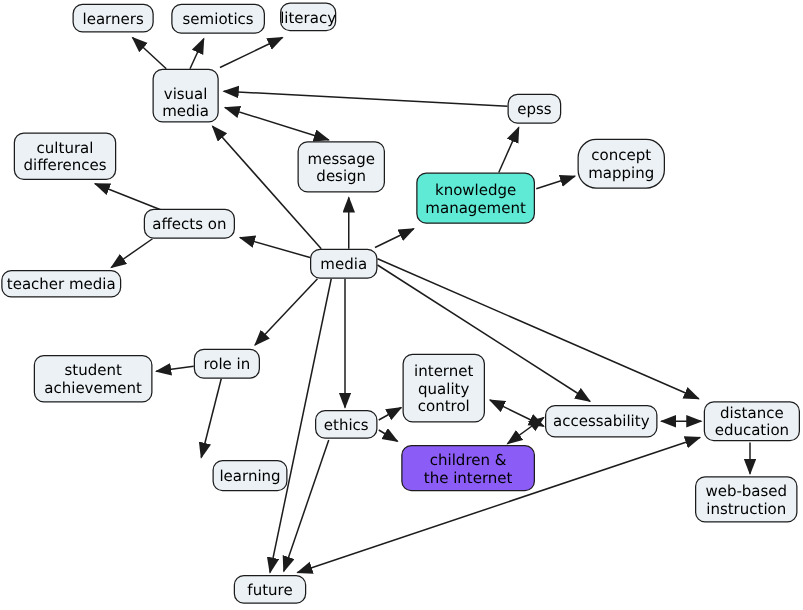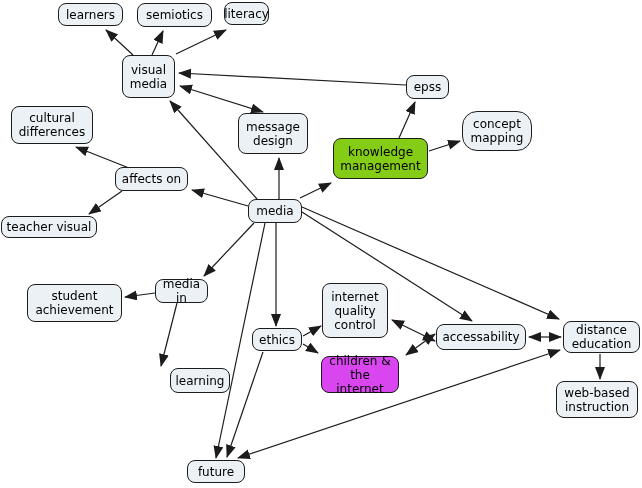--- a/index.html
+++ b/index.html
@@ -78,71 +78,71 @@
     </svg>
     <div class="node" style="left: 58px; top: 3px; width: 65px; height: 23px; background: rgb(235, 241, 244); border-color: rgb(28, 28, 28);">
       <span class="node-label">learners</span>
     </div>
     <div class="node" style="left: 137px; top: 3px; width: 75px; height: 24px; background: rgb(235, 241, 244); border-color: rgb(28, 28, 28);">
       <span class="node-label">semiotics</span>
     </div>
     <div class="node" style="left: 224px; top: 2px; width: 45px; height: 23px; background: rgb(235, 241, 244); border-color: rgb(28, 28, 28);">
       <span class="node-label">literacy</span>
     </div>
-    <div class="node" style="left: 122px; top: 55px; width: 53px; height: 43px; background: rgb(235, 241, 244); border-color: rgb(28, 28, 28);">
+    <div class="node" style="left: 122px; top: 55px; width: 53px; height: 43px; background: rgb(235, 241, 244); border-color: rgb(28, 28, 28); align-items: flex-end;">
       <span class="node-label">visual
 media</span>
     </div>
     <div class="node" style="left: 406px; top: 75px; width: 43px; height: 24px; background: rgb(235, 241, 244); border-color: rgb(28, 28, 28);">
       <span class="node-label">epss</span>
     </div>
     <div class="node" style="left: 11px; top: 106px; width: 82px; height: 38px; background: rgb(235, 241, 244); border-color: rgb(28, 28, 28);">
       <span class="node-label">cultural
 differences</span>
     </div>
     <div class="node" style="left: 238px; top: 113px; width: 70px; height: 41px; background: rgb(235, 241, 244); border-color: rgb(28, 28, 28);">
       <span class="node-label">message
 design</span>
     </div>
-    <div class="node" style="left: 333px; top: 138px; width: 95px; height: 41px; background: #84cc16; border-color: rgb(28, 28, 28);">
+    <div class="node" style="left: 333px; top: 138px; width: 95px; height: 41px; background: #5eead4; border-color: rgb(28, 28, 28);">
       <span class="node-label">knowledge
 management</span>
     </div>
     <div class="node" style="left: 462px; top: 111px; width: 70px; height: 40px; background: rgb(235, 241, 244); border-color: rgb(28, 28, 28); border-radius: 15px;">
       <span class="node-label">concept
 mapping</span>
     </div>
     <div class="node" style="left: 115px; top: 167px; width: 73px; height: 24px; background: rgb(235, 241, 244); border-color: rgb(28, 28, 28);">
       <span class="node-label">affects on</span>
     </div>
     <div class="node" style="left: 1px; top: 216px; width: 96px; height: 22px; background: rgb(235, 241, 244); border-color: rgb(28, 28, 28);">
-      <span class="node-label">teacher visual</span>
+      <span class="node-label">teacher media</span>
     </div>
     <div class="node" style="left: 248px; top: 199px; width: 54px; height: 24px; background: rgb(235, 241, 244); border-color: rgb(28, 28, 28);">
       <span class="node-label">media</span>
     </div>
     <div class="node" style="left: 27px; top: 284px; width: 95px; height: 38px; background: rgb(235, 241, 244); border-color: rgb(28, 28, 28);">
       <span class="node-label">student
 achievement</span>
     </div>
     <div class="node" style="left: 155px; top: 279px; width: 53px; height: 24px; background: rgb(235, 241, 244); border-color: rgb(28, 28, 28);">
-      <span class="node-label">media in</span>
+      <span class="node-label">role in</span>
     </div>
     <div class="node" style="left: 122px; top: 368px; width: 60px; height: 25px; background: rgb(235, 241, 244); border-color: rgb(28, 28, 28); margin-left: 48px;">
       <span class="node-label">learning</span>
     </div>
     <div class="node" style="left: 252px; top: 328px; width: 50px; height: 23px; background: rgb(235, 241, 244); border-color: rgb(28, 28, 28);">
       <span class="node-label">ethics</span>
     </div>
     <div class="node" style="left: 322px; top: 283px; width: 66px; height: 55px; background: rgb(235, 241, 244); border-color: rgb(28, 28, 28);">
       <span class="node-label">internet
 quality
 control</span>
     </div>
-    <div class="node" style="left: 321px; top: 356px; width: 78px; height: 37px; background: #d946ef; border-color: rgb(28, 28, 28);">
+    <div class="node" style="left: 321px; top: 356px; width: 107px; height: 37px; background: #8b5cf6; border-color: rgb(28, 28, 28);">
       <span class="node-label">children &amp;
 the internet</span>
     </div>
     <div class="node" style="left: 436px; top: 324px; width: 90px; height: 26px; background: rgb(235, 241, 244); border-color: rgb(28, 28, 28);">
       <span class="node-label">accessability</span>
     </div>
     <div class="node" style="left: 563px; top: 321px; width: 77px; height: 32px; background: rgb(235, 241, 244); border-color: rgb(28, 28, 28);">
       <span class="node-label">distance
 education</span>
     </div>

